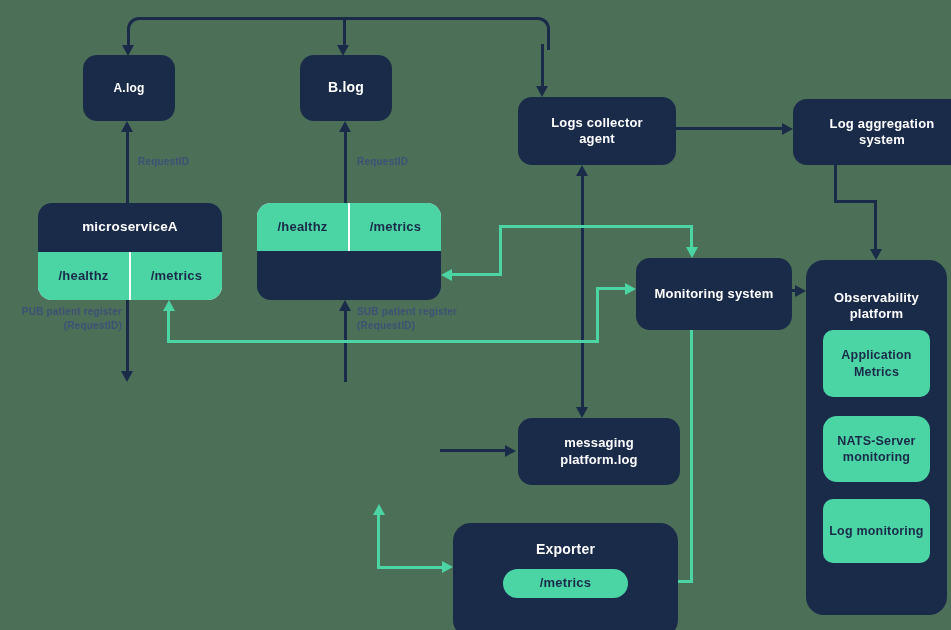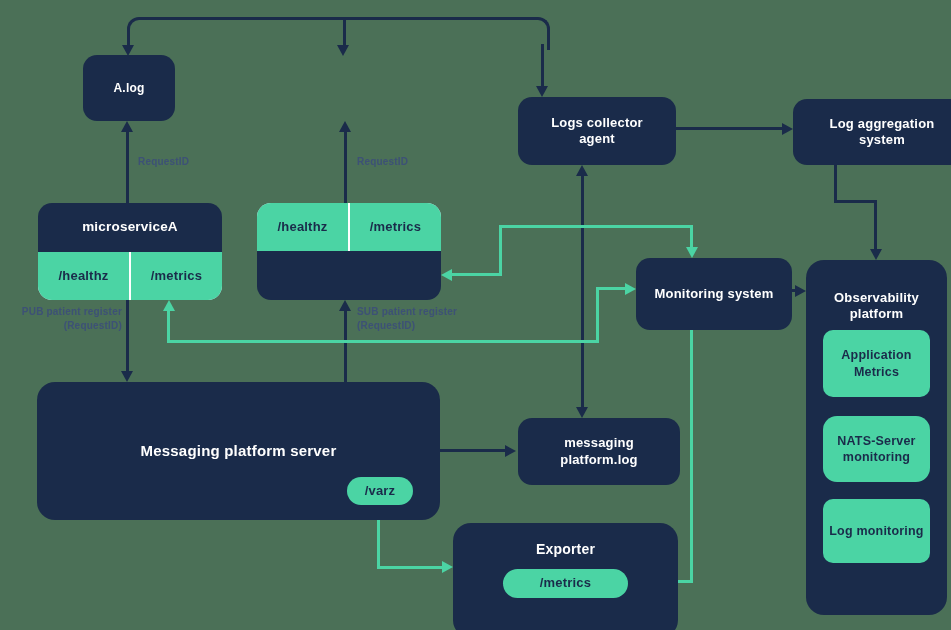--- a/index.html
+++ b/index.html
@@ -106,20 +106,23 @@
 
   <div class="line teal" style="left:377px;top:514px;width:3px;height:55px;"></div>
   <div class="line teal" style="left:377px;top:566px;width:66px;height:3px;"></div>
   <div class="arr teal up" style="left:373px;top:504px;"></div>
   <div class="arr teal right" style="left:442px;top:561px;"></div>
 
   <div class="box" style="left:83px;top:55px;width:92px;height:66px;font-size:12px;">
     <span>A.log</span>
   </div>
 
+  <div class="box" style="left:300px;top:55px;width:92px;height:66px;font-size:14px;">
+    <span>B.log</span>
+  </div>
 
   <div class="box" style="left:518px;top:97px;width:130px;height:68px;font-size:13px;padding:0 14px;">
     <span>Logs collector agent</span>
   </div>
 
   <div class="box" style="left:793px;top:99px;width:150px;height:66px;font-size:13px;padding:0 14px;">
     <span>Log aggregation system</span>
   </div>
 
   <div class="box ms" style="left:38px;top:203px;width:184px;height:97px;">
@@ -141,26 +144,20 @@
     <span>Monitoring system</span>
   </div>
 
   <div class="box obs" style="left:806px;top:260px;width:141px;height:325px;font-size:13px;border-radius:18px;">
     <span style="display:block;width:110px;">Observability platform</span>
     <div class="obs-child" style="top:70px;height:67px;">Application Metrics</div>
     <div class="obs-child" style="top:156px;height:66px;border-radius:14px;">NATS-Server monitoring</div>
     <div class="obs-child" style="top:239px;height:64px;text-align:right;">Log monitoring</div>
   </div>
 
-  <div class="box" style="left:37px;top:382px;width:403px;height:138px;font-size:15px;border-radius:18px;">
-    <span>Messaging platform server</span>
-    <div class="pill" style="left:310px;top:95px;width:66px;height:28px;font-size:13px;">
-      <span>/varz</span>
-    </div>
-  </div>
 
   <div class="box" style="left:518px;top:418px;width:130px;height:67px;font-size:13px;padding:0 16px;">
     <span>messaging platform.log</span>
   </div>
 
   <div class="box" style="left:453px;top:523px;width:225px;height:97px;font-size:14px;border-radius:18px;flex-direction:column;justify-content:flex-start;padding-top:18px;gap:10px;">
     <span>Exporter</span>
     <div class="pill" style="position:static;width:125px;height:29px;font-size:13px;">
       <span>/metrics</span>
     </div>

